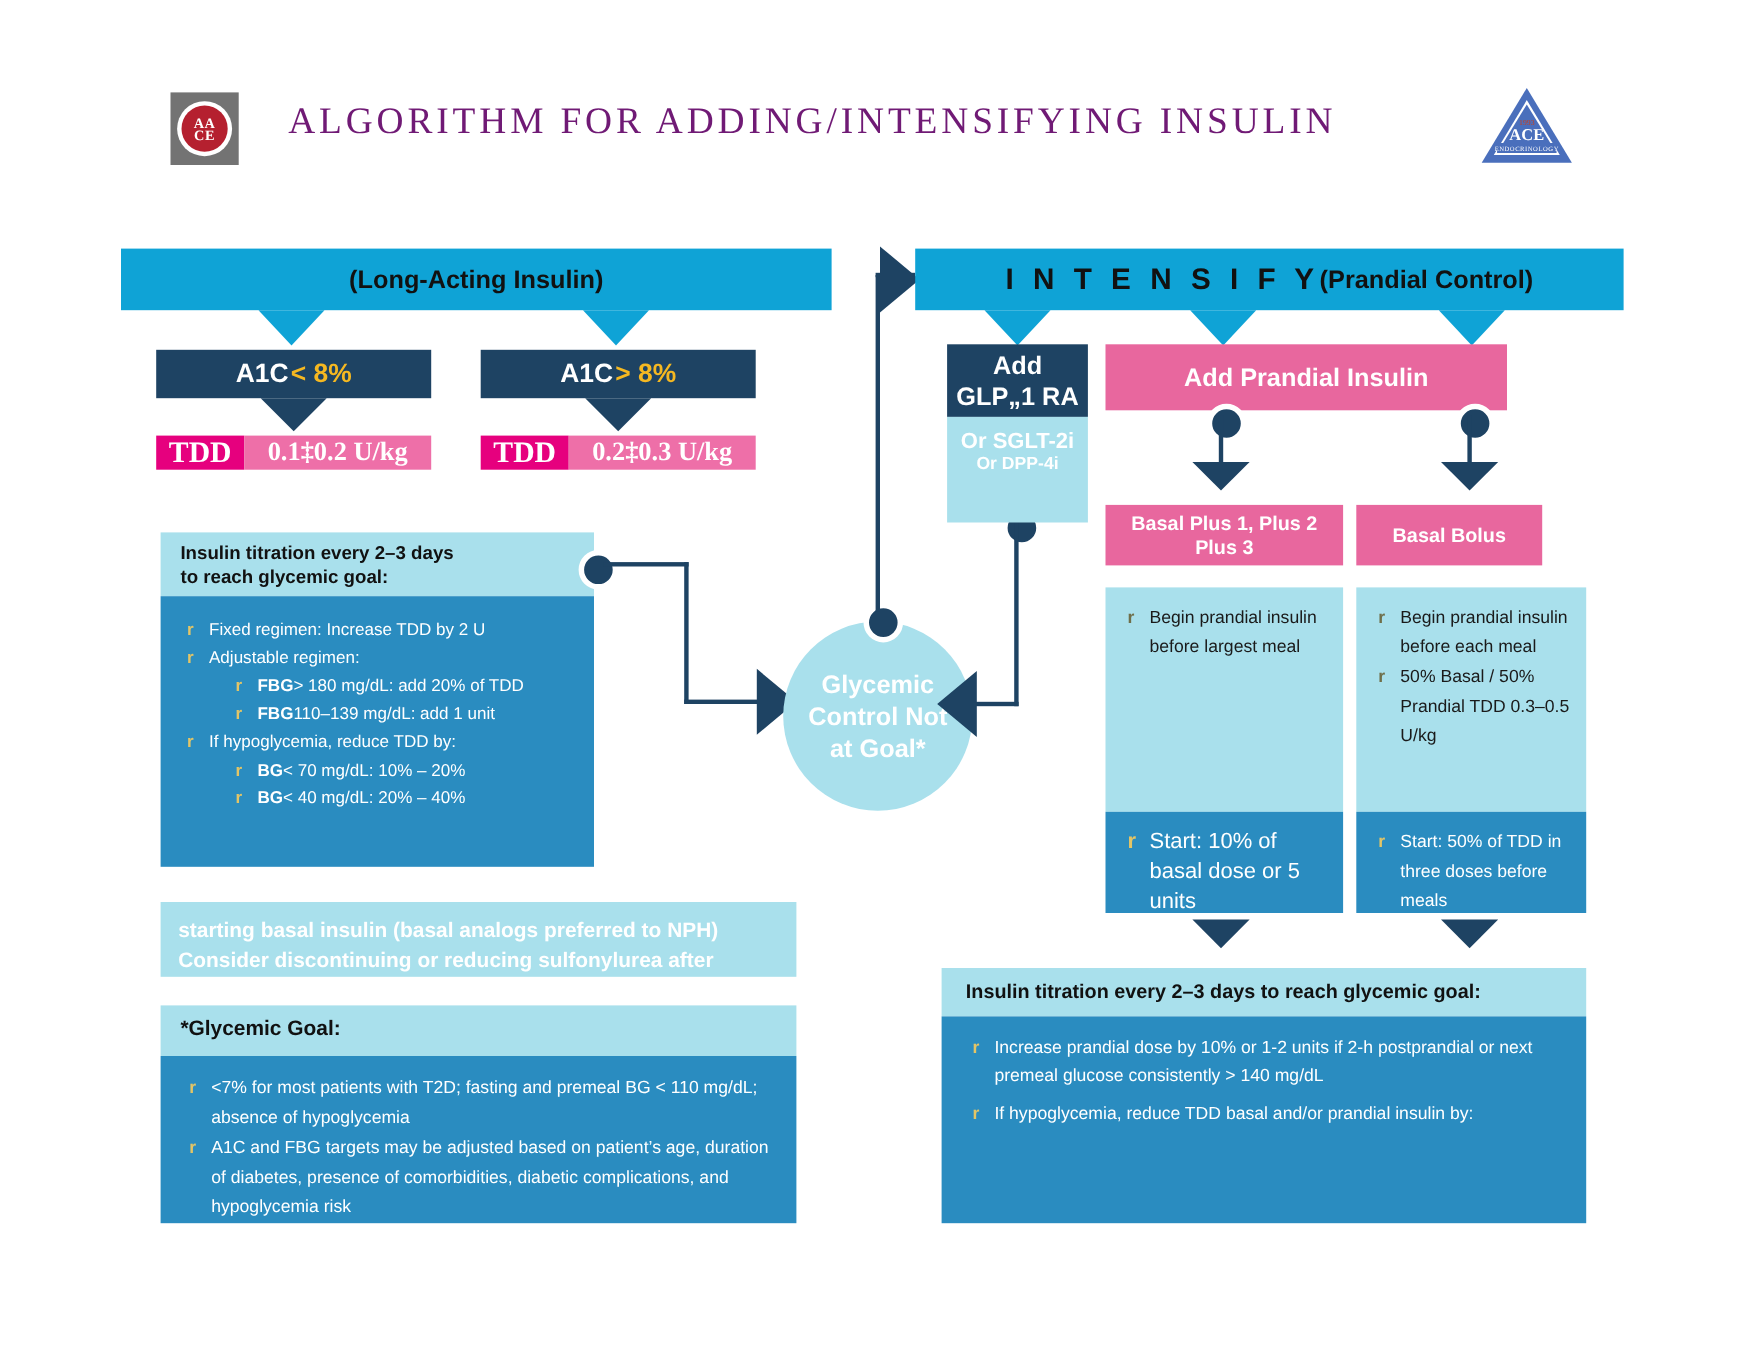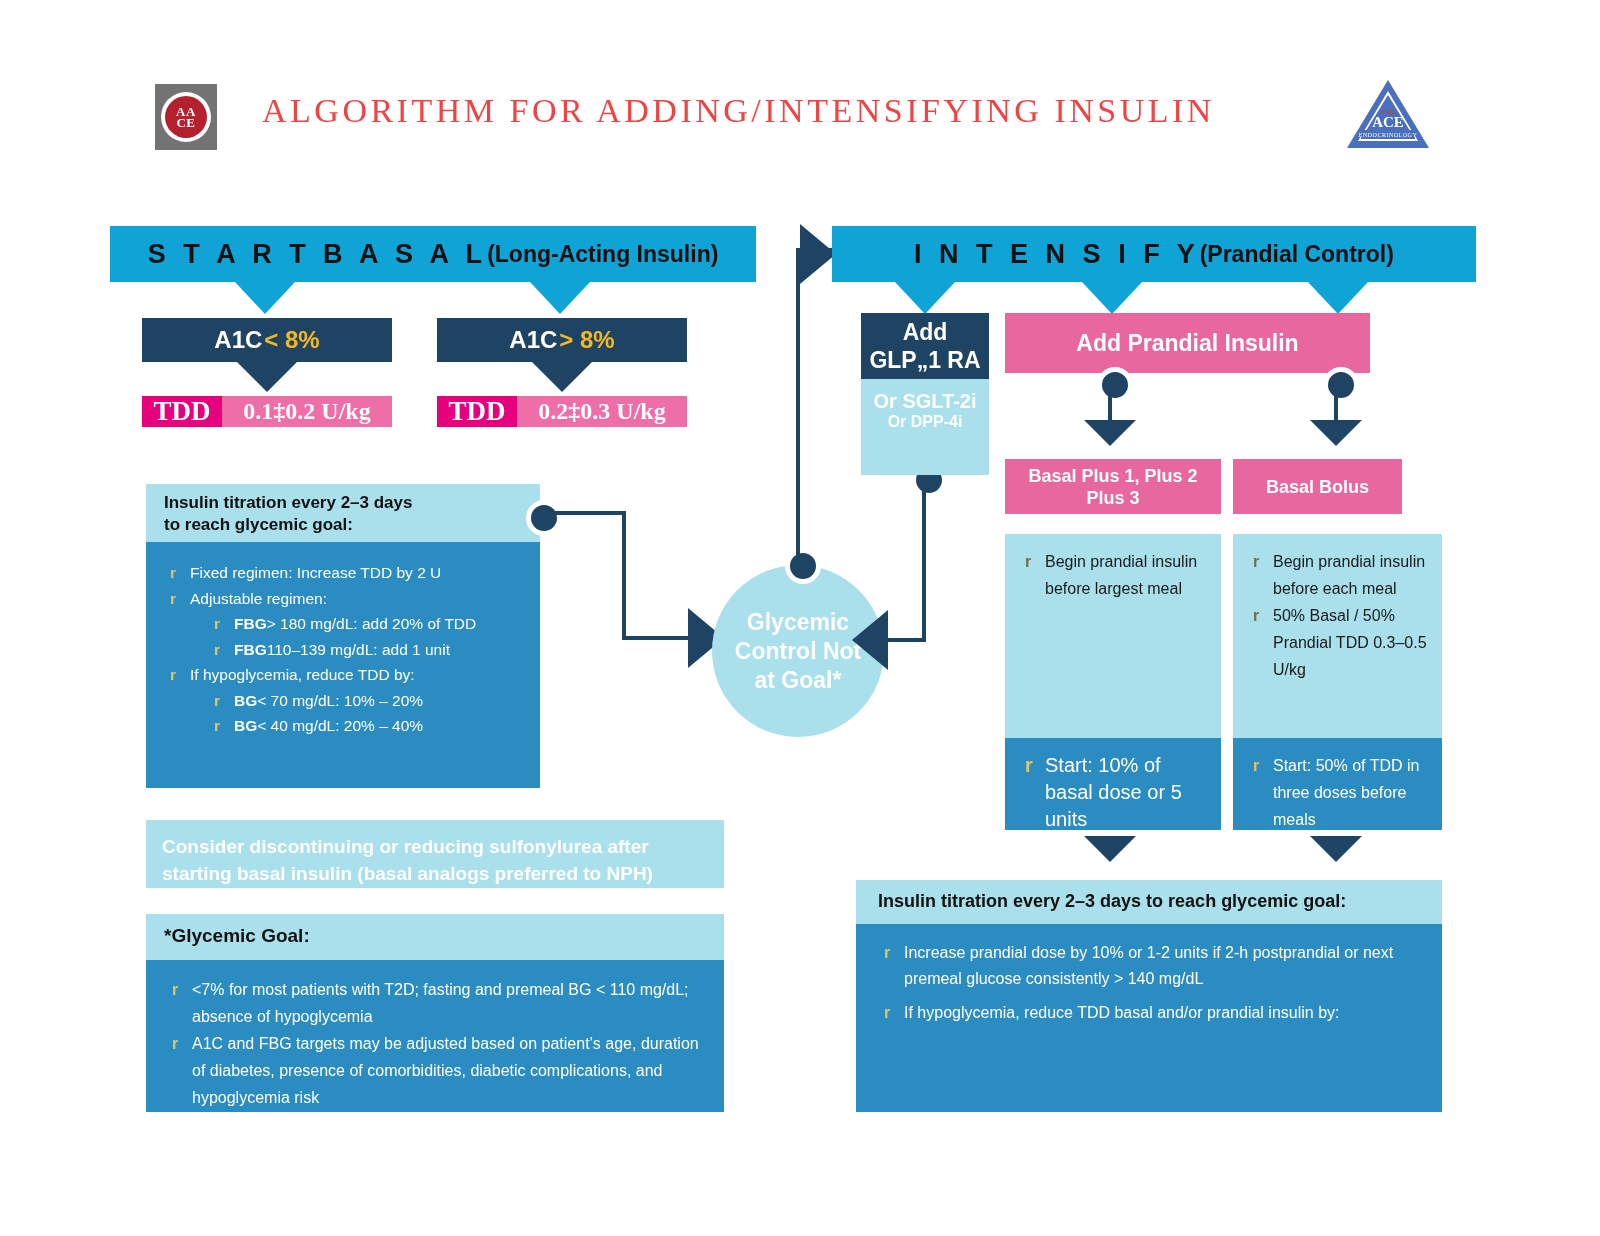--- a/index.html
+++ b/index.html
@@ -13,21 +13,21 @@
   #aace-logo{left:155px;top:84px;width:62px;height:66px;background:#737373;
              display:flex;align-items:center;justify-content:center;}
   #aace-logo .ring{width:50px;height:50px;border-radius:50%;background:#ffffff;
              display:flex;align-items:center;justify-content:center;}
   #aace-logo .disc{width:42px;height:42px;border-radius:50%;background:#b5202f;
              color:#fff;font-size:13px;font-weight:bold;line-height:11px;
              display:flex;flex-direction:column;align-items:center;justify-content:center;
              font-family:"Liberation Serif",serif;letter-spacing:.5px;}
   #title-text{left:262px;top:92px;width:1060px;height:52px;
              font-family:"Liberation Serif",serif;font-size:34px;letter-spacing:3.5px;
-             color:#ef4444;white-space:nowrap;}
+             color:#701a75;white-space:nowrap;}
   #ace-logo{left:1345px;top:78px;width:86px;height:72px;}
   #ace-logo svg{display:block;}
 
   
   .banner{background:#0fa3d6;color:#111;display:flex;align-items:center;
           justify-content:center;}
   .banner .big{font-weight:bold;letter-spacing:5px;font-size:27px;}
   .banner .sub{font-weight:bold;font-size:23px;letter-spacing:0;}
 
   
@@ -98,21 +98,20 @@
       <polygon points="43,17 70,61 16,61" fill="#4a6fbc"></polygon>
       <rect x="16" y="52" width="54" height="9" fill="#4a6fbc"></rect>
       <text x="43" y="49" font-family="Liberation Serif, serif" font-size="15" font-weight="bold" fill="#ffffff" text-anchor="middle">ACE</text>
       <text x="43" y="36" font-family="Liberation Serif, serif" font-size="7" fill="#c6401f" text-anchor="middle">1993</text>
       <text x="43" y="59" font-family="Liberation Serif, serif" font-size="6" fill="#ffffff" text-anchor="middle" letter-spacing="0.5">ENDOCRINOLOGY</text>
     </svg>
   </div>
 </div>
 
 <div class="abs banner" id="left-banner" style="left:110px;top:226px;width:646px;height:56px;">
-  <span class="big">S T A R T  B A S A L</span>
   <span class="sub">(Long-Acting Insulin)</span>
 </div>
 <div class="abs notch" style="left:235px;top:282px;"></div>
 <div class="abs notch" style="left:530px;top:282px;"></div>
 
 <div class="abs navybox" style="left:142px;top:318px;width:250px;height:44px;font-size:24px;">
   <span>A1C</span>
     <span style="color:#f5b821;margin-left:2px;">&lt; 8%</span>
 </div>
 <div class="abs navy-notch" style="left:237px;top:362px;"></div>
@@ -152,22 +151,22 @@
       <ul class="bl" style="margin-left:18px;">
         <li><span class="bold">BG</span><span>&lt; 70 mg/dL: 10% – 20%</span></li>
         <li><span class="bold">BG</span><span>&lt; 40 mg/dL: 20% – 40%</span></li>
       </ul>
     </li>
   </ul>
 </div>
 
 <div class="abs lightband" style="left:146px;top:820px;width:578px;height:68px;padding:13px 0 0 16px;
      box-sizing:border-box;font-size:19px;line-height:27px;color:#ffffff;background:#a9e0ec;">
+  <div>starting basal insulin (basal analogs preferred to NPH)</div>
   <div>Consider discontinuing or reducing sulfonylurea after</div>
-  <div>starting basal insulin (basal analogs preferred to NPH)</div>
 </div>
 
 <div class="abs lightband" style="left:146px;top:914px;width:578px;height:46px;padding:11px 0 0 18px;
      box-sizing:border-box;font-size:19px;">
   <span>*Glycemic Goal:</span>
 </div>
 <div class="abs bluebody" style="left:146px;top:960px;width:578px;height:152px;padding:16px 22px 0 20px;
      box-sizing:border-box;font-size:16px;line-height:27px;">
   <ul class="bl">
     <li><span>&lt;7% for most patients with T2D; fasting and premeal BG &lt; 110 mg/dL; absence of hypoglycemia</span></li>

